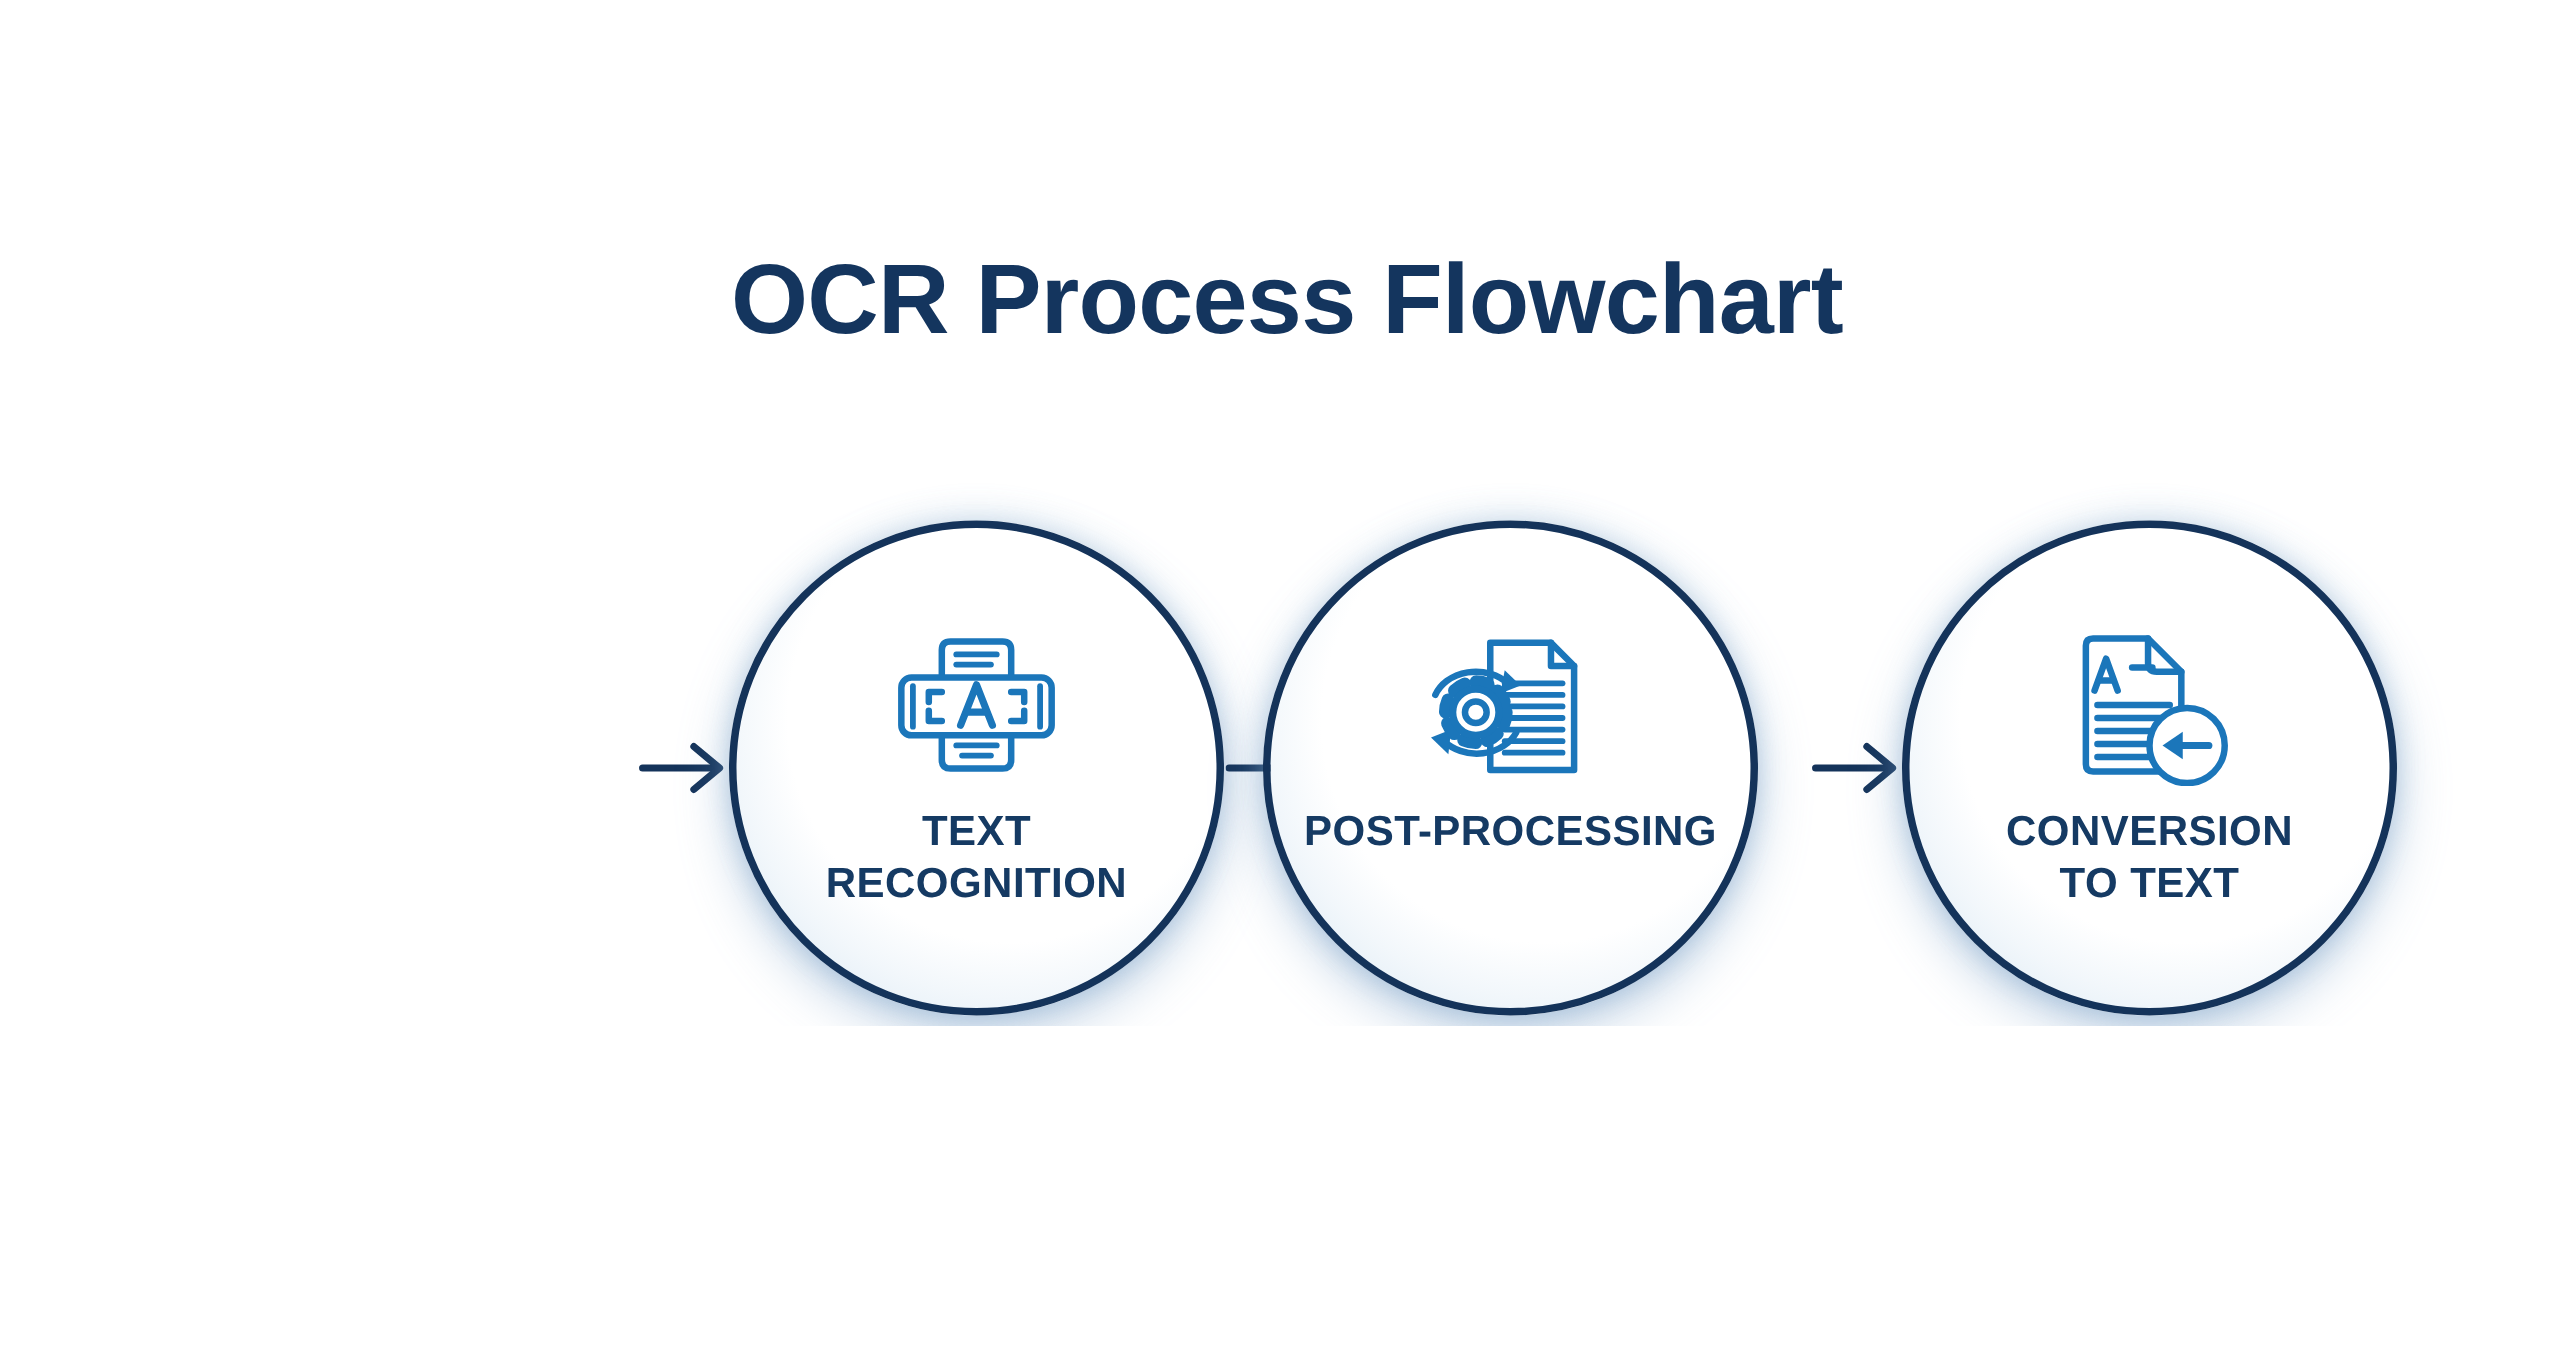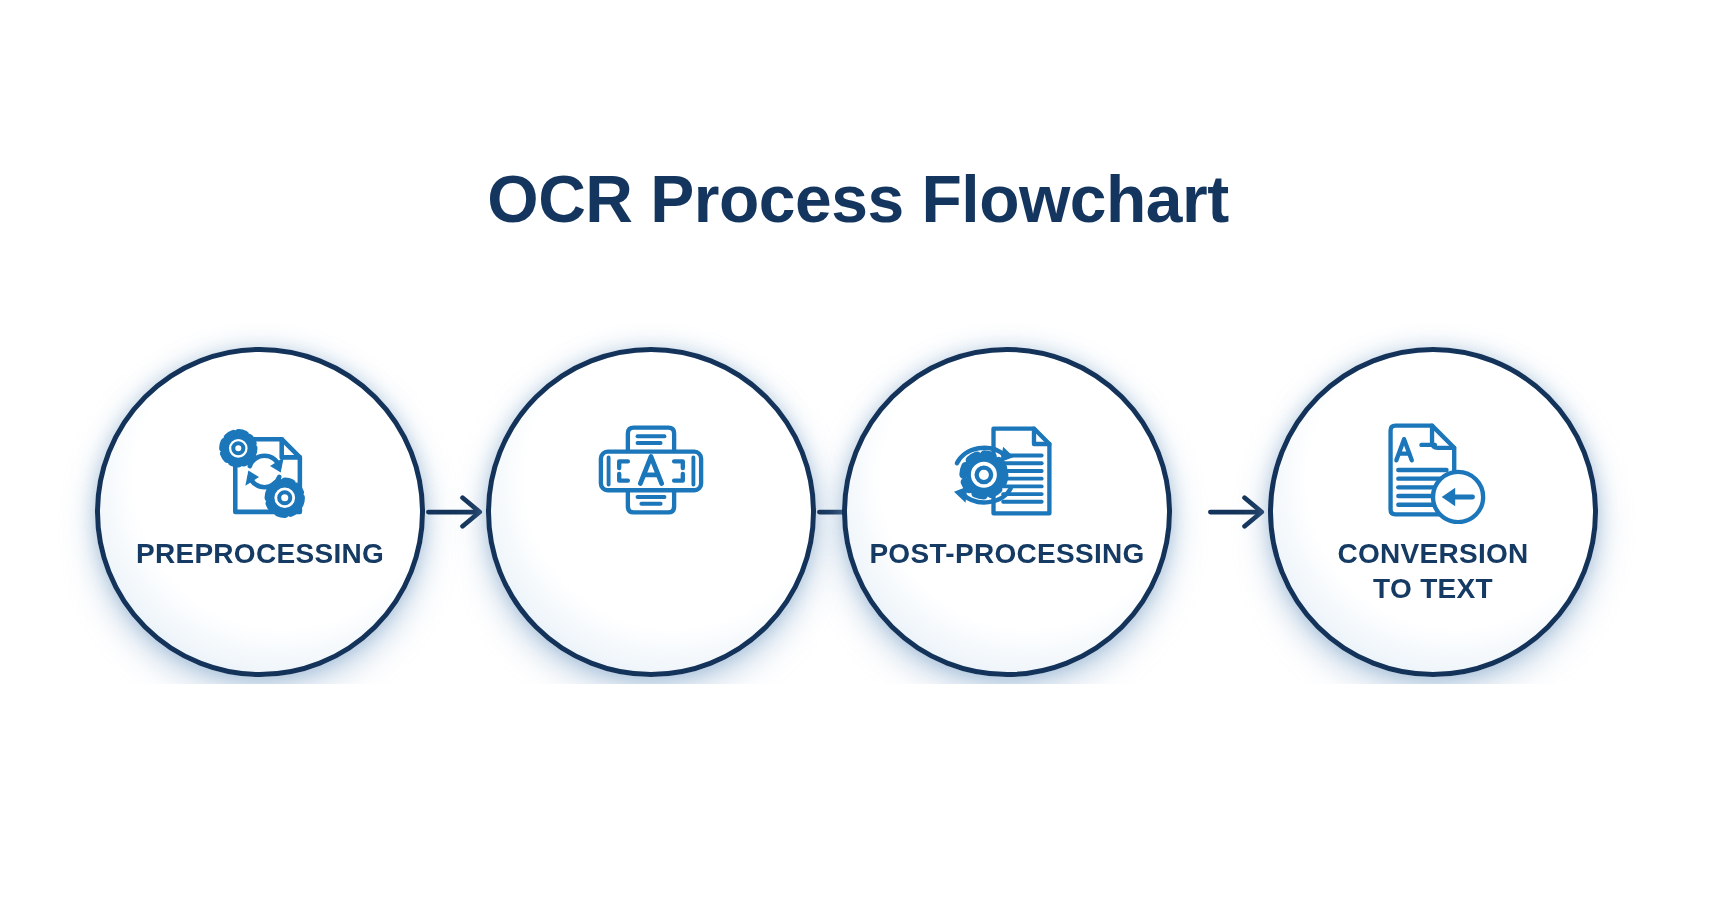--- a/index.html
+++ b/index.html
@@ -69,39 +69,20 @@
   .icon-fill{fill:#1B76BA;stroke:none;}
   .arrow-stroke{stroke:#14335A;fill:none;stroke-linecap:round;stroke-linejoin:round;}
 </style>
 </head>
 <body>
 
 <div class="canvas">
 
   <div class="title">OCR Process Flowchart</div>
 
-  <div class="node node-1">
-    <div class="node-icon">
-      <svg width="113" height="106" viewBox="0 0 110 105">
-        <path class="icon-stroke" stroke-width="4.5" d="M30,22 H76 L94,40 V94 H30 Z"></path>
-        <path class="icon-stroke" stroke-width="4.5" d="M76,22 V40 H94"></path>
-        <path class="icon-stroke" stroke-width="4.5" d="M44.4,48.7 A15.5,15.5 0 0 1 73.6,48.7"></path>
-        <path class="icon-fill" d="M78,40 L75,55 L64.5,48.5 Z"></path>
-        <path class="icon-stroke" stroke-width="4.5" d="M73.6,59.3 A15.5,15.5 0 0 1 44.4,59.3"></path>
-        <path class="icon-fill" d="M40,68 L43,53 L53.5,59.5 Z"></path>
-        <circle class="icon-stroke" stroke-width="8" stroke-dasharray="6.2 5.58" cx="33" cy="31" r="15"></circle>
-        <circle class="icon-fillwhite" stroke-width="4.5" cx="33" cy="31" r="11.5"></circle>
-        <circle class="icon-fillwhite" stroke-width="4" cx="33" cy="31" r="5"></circle>
-        <circle class="icon-stroke" stroke-width="8" stroke-dasharray="6.5 6.06" cx="79" cy="80" r="16"></circle>
-        <circle class="icon-fillwhite" stroke-width="4.5" cx="79" cy="80" r="12.5"></circle>
-        <circle class="icon-fillwhite" stroke-width="4" cx="79" cy="80" r="5.5"></circle>
-      </svg>
-    </div>
-    <div class="node-label label-wide">PREPROCESSING</div>
-  </div>
 
   <svg class="flow-arrow arrow-1" viewBox="0 0 60 40">
     <path class="arrow-stroke" stroke-width="5" d="M2,20 H52"></path>
     <path class="arrow-stroke" stroke-width="5" d="M38,5 L56,20 L38,35"></path>
   </svg>
 
   <div class="node node-2">
     <div class="node-icon">
       <svg width="116" height="106" viewBox="0 0 120 110">
         <path class="icon-stroke" stroke-width="4.5" d="M36,34 V17 Q36,11 42,11 H78 Q84,11 84,17 V34"></path>
@@ -114,20 +95,21 @@
         <path class="icon-stroke" stroke-width="4" d="M16,42 V70"></path>
         <path class="icon-stroke" stroke-width="4" d="M104,42 V70"></path>
         <path class="icon-stroke" stroke-width="4.5" d="M27,53 V46 H36"></path>
         <path class="icon-stroke" stroke-width="4.5" d="M84,46 H93 V53"></path>
         <path class="icon-stroke" stroke-width="4.5" d="M27,59 V66 H36"></path>
         <path class="icon-stroke" stroke-width="4.5" d="M93,59 V66 H84"></path>
         <path class="icon-stroke" stroke-width="5" d="M49,69 L60,41 L71,69"></path>
         <path class="icon-stroke" stroke-width="5" d="M53,60 H67"></path>
       </svg>
     </div>
+    <div class="node-label label-narrow">TEXT RECOGNITION</div>
   </div>
 
   <svg class="flow-arrow arrow-2" viewBox="0 0 60 40">
     <path class="arrow-stroke" stroke-width="5" d="M2,20 H52"></path>
     <path class="arrow-stroke" stroke-width="5" d="M38,5 L56,20 L38,35"></path>
   </svg>
 
   <div class="node node-3">
     <div class="node-icon">
       <svg width="116" height="106" viewBox="0 0 120 110">

